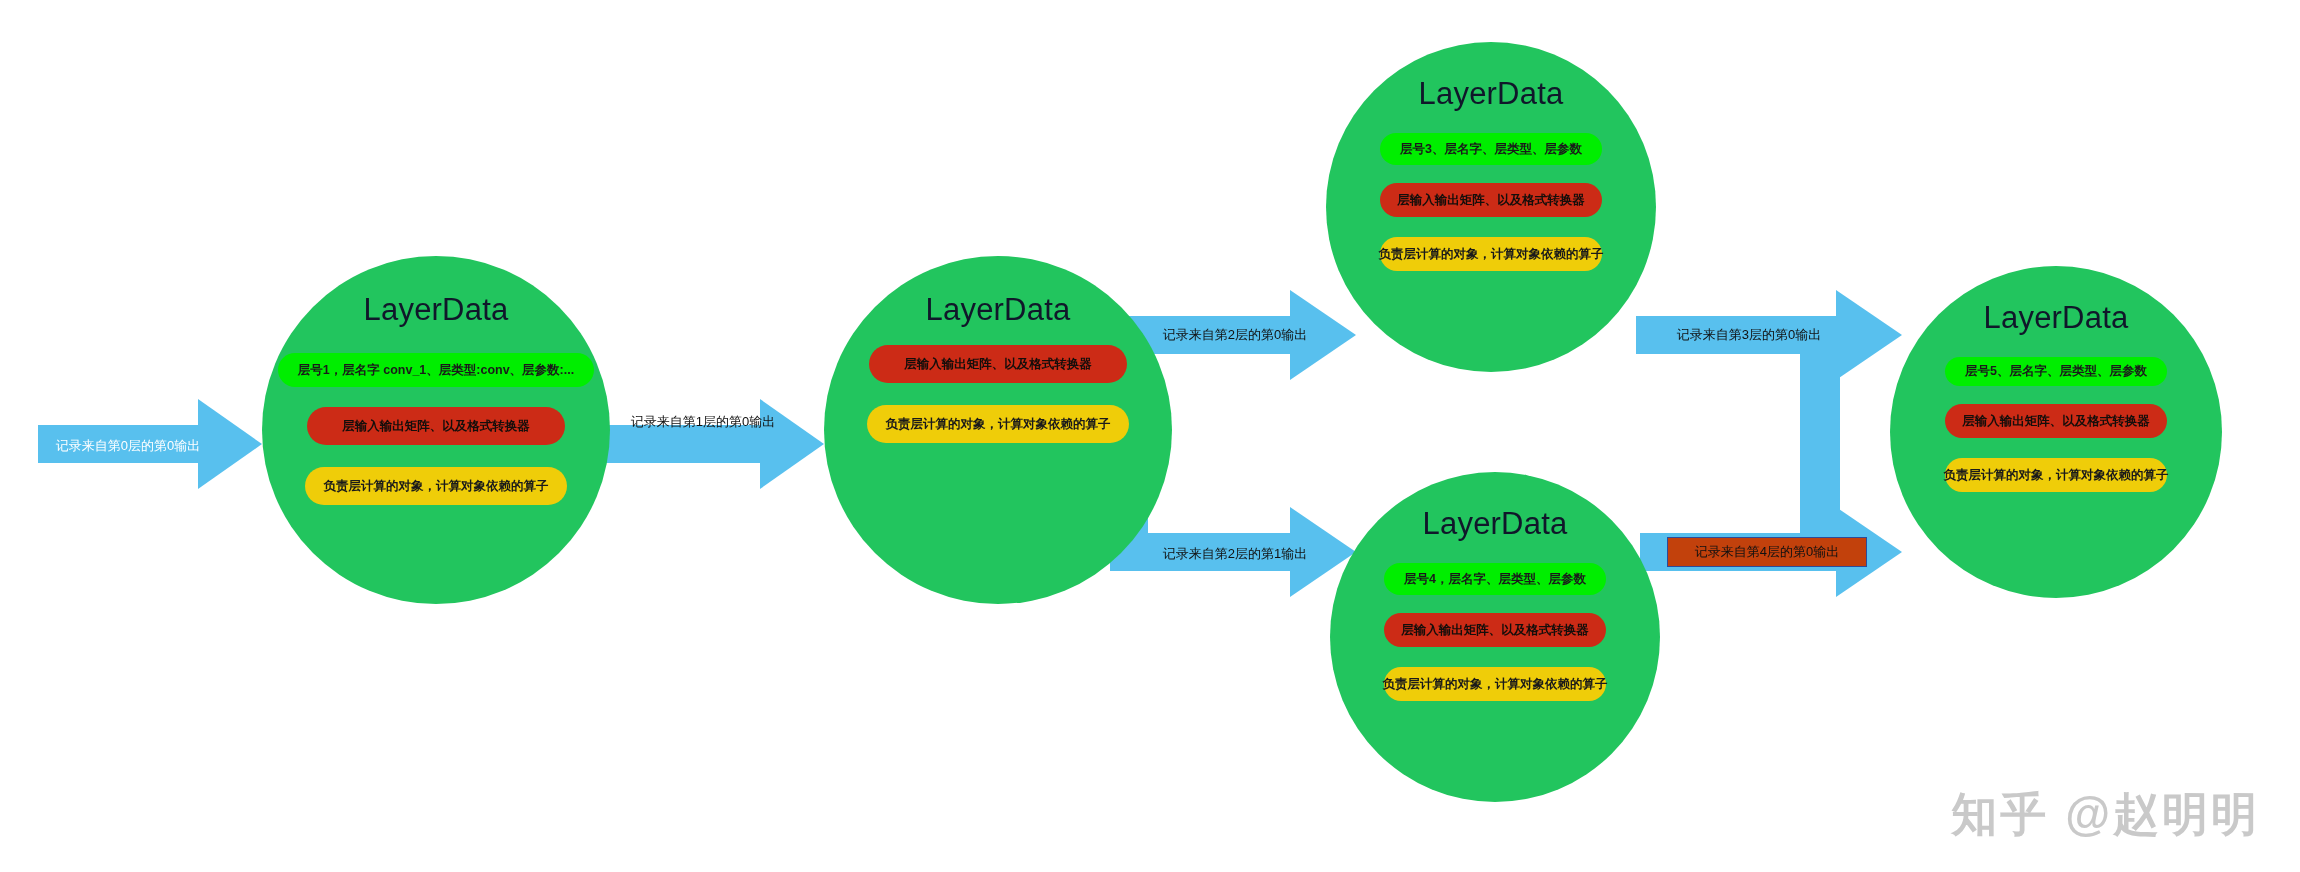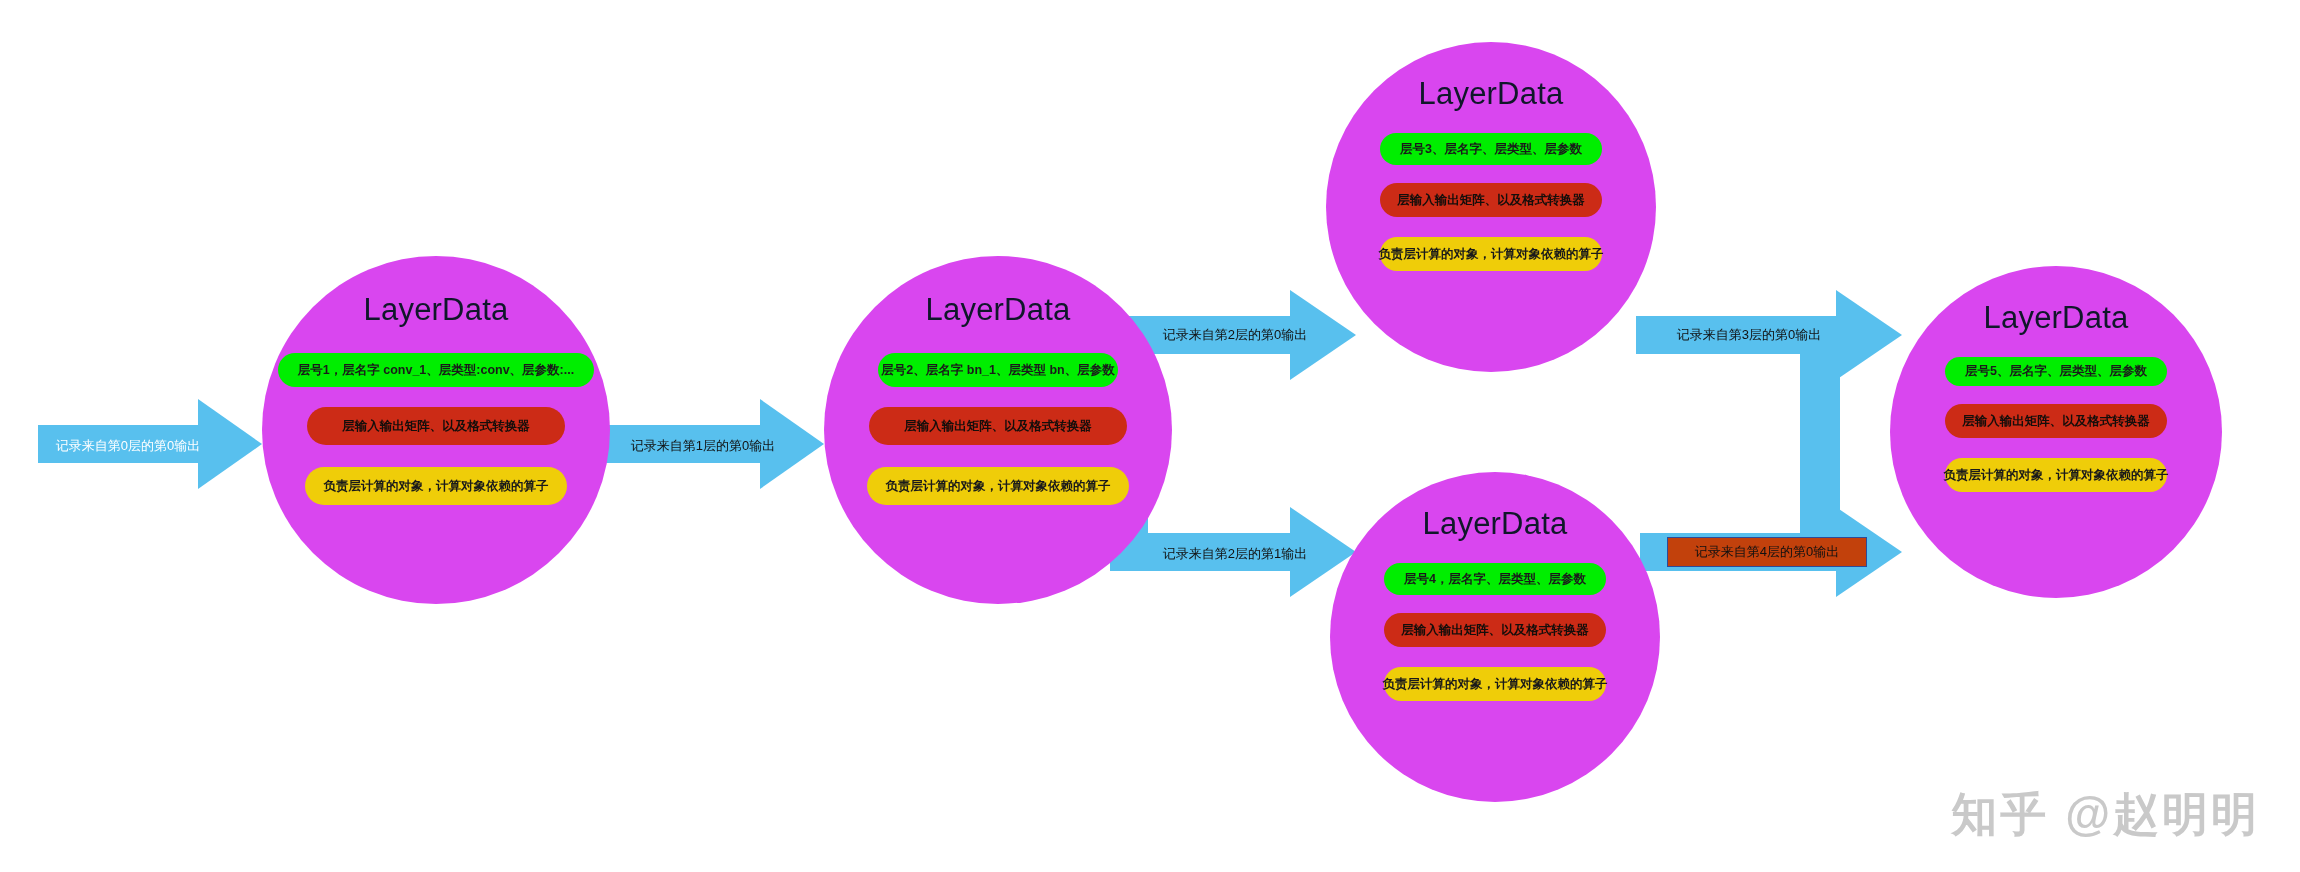--- a/index.html
+++ b/index.html
@@ -3,21 +3,21 @@
 <meta charset="utf-8">
 <style>
   html,body{margin:0;padding:0;background:#ffffff;}
   body{
     width:2300px;height:872px;position:relative;overflow:hidden;
     font-family:"Liberation Sans","DejaVu Sans",sans-serif;
   }
   #canvas{position:absolute;inset:0;width:2300px;height:872px;}
   .node{
     position:absolute;border-radius:50%;
-    background:#d946ef;
+    background:#22c55e;
     display:flex;flex-direction:column;align-items:center;
     box-sizing:border-box;
   }
   .node-title{
     color:#10172a;font-size:31px;line-height:1;
     letter-spacing:.2px;white-space:nowrap;
   }
   .pill{
     border-radius:999px;display:flex;align-items:center;justify-content:center;
     box-sizing:border-box;white-space:nowrap;text-align:center;
@@ -90,23 +90,20 @@
   <div class="pill red" style="margin-top:20px;width:258px;height:38px;">
     <span>层输入输出矩阵、以及格式转换器</span>
   </div>
   <div class="pill yellow" style="margin-top:22px;width:262px;height:38px;">
     <span>负责层计算的对象，计算对象依赖的算子</span>
   </div>
 </div>
 
 <div class="node" style="left:824px;top:256px;width:348px;height:348px;padding-top:38px;">
   <div class="node-title">LayerData</div>
-  <div class="pill green" style="margin-top:28px;width:240px;height:34px;">
-    <span>层号2、层名字 bn_1、层类型 bn、层参数</span>
-  </div>
   <div class="pill red" style="margin-top:20px;width:258px;height:38px;">
     <span>层输入输出矩阵、以及格式转换器</span>
   </div>
   <div class="pill yellow" style="margin-top:22px;width:262px;height:38px;">
     <span>负责层计算的对象，计算对象依赖的算子</span>
   </div>
 </div>
 
 <div class="node" style="left:1326px;top:42px;width:330px;height:330px;padding-top:36px;">
   <div class="node-title">LayerData</div>
@@ -144,21 +141,21 @@
   </div>
   <div class="pill yellow" style="margin-top:20px;width:222px;height:34px;">
     <span>负责层计算的对象，计算对象依赖的算子</span>
   </div>
 </div>
 
 <div class="edge-label on-blue-white" style="left:40px;top:426px;width:176px;height:40px;">
   <span>记录来自第0层的第0输出</span>
 </div>
 
-<div class="edge-label" style="left:608px;top:426px;width:190px;height:39px;align-items:center;">
+<div class="edge-label" style="left:608px;top:402px;width:190px;height:39px;align-items:center;">
   <span>记录来自第1层的第0输出</span>
 </div>
 
 <div class="edge-label" style="left:1140px;top:317px;width:190px;height:36px;">
   <span>记录来自第2层的第0输出</span>
 </div>
 
 <div class="edge-label" style="left:1140px;top:534px;width:190px;height:40px;">
   <span>记录来自第2层的第1输出</span>
 </div>

